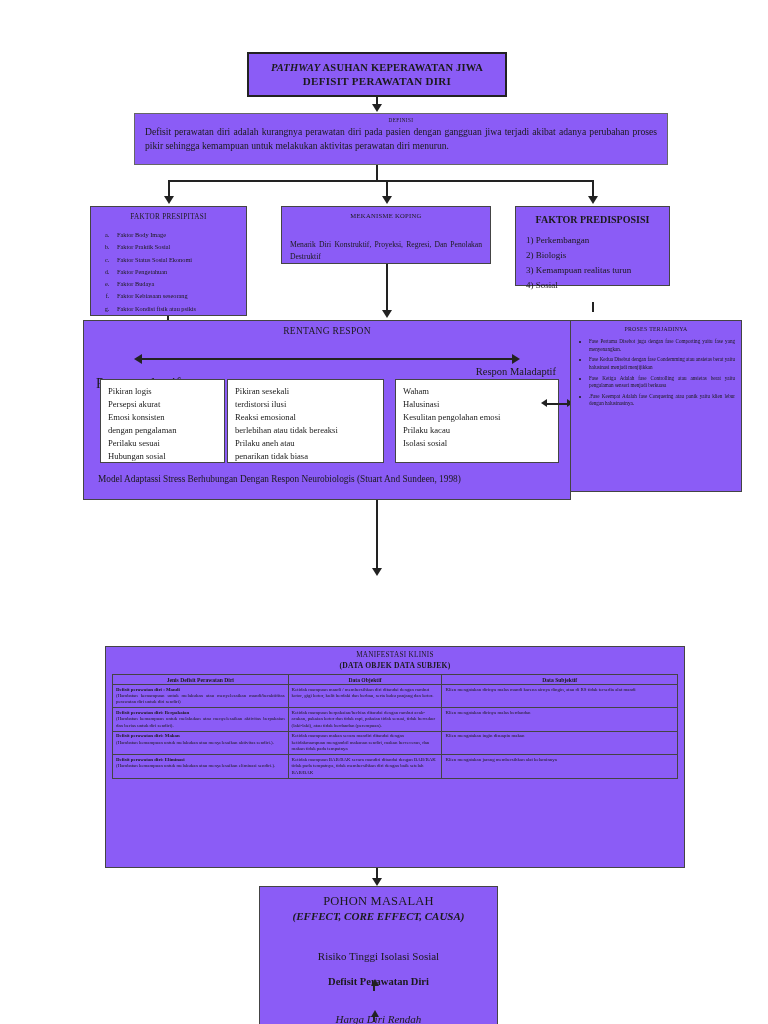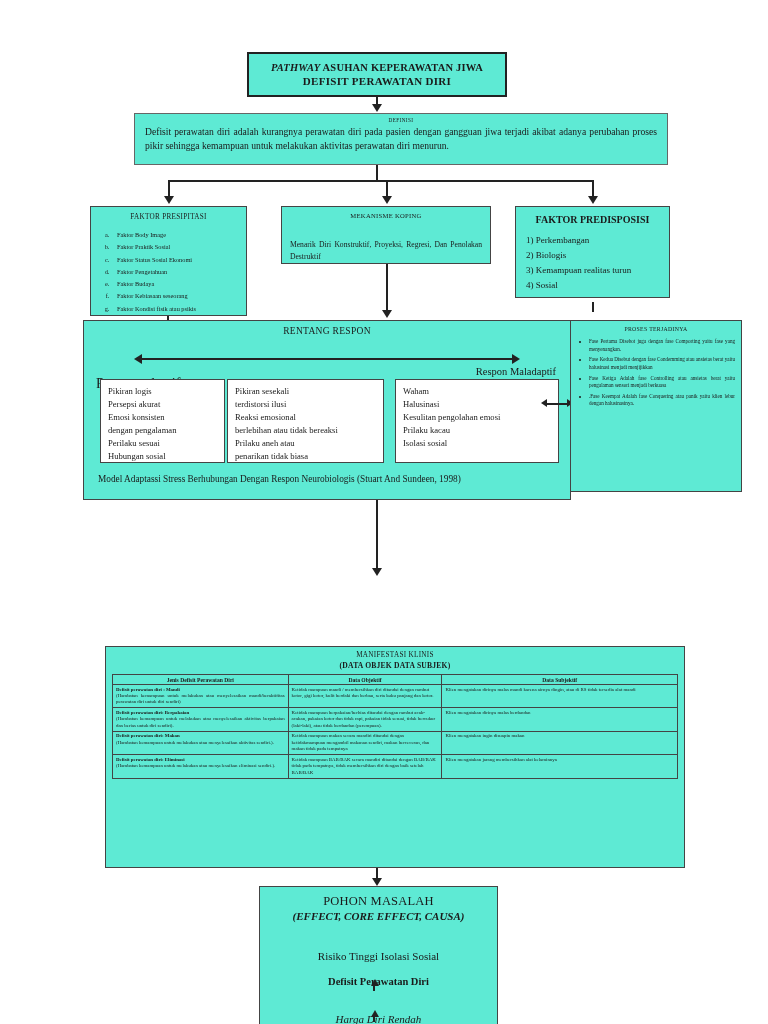--- a/index.html
+++ b/index.html
@@ -1,21 +1,21 @@
 <!DOCTYPE html>
 <html><head>
 <meta charset="utf-8">
 <style>
   html,body{margin:0;padding:0;background:#ffffff;}
   body{
     width:768px;height:1024px;position:relative;overflow:hidden;
     font-family:"Liberation Serif", serif;
     color:#1a1a1a;
   }
-  .box{position:absolute;border:1px solid #444;box-sizing:border-box;background:#5eead4;}
+  .box{position:absolute;border:1px solid #444;box-sizing:border-box;background:#8b5cf6;}
   .i{font-style:italic;}
 
   
   .vline{position:absolute;background:#222;width:2px;}
   .hline{position:absolute;background:#222;height:2px;}
   .arrow-down{position:absolute;width:0;height:0;border-left:5px solid transparent;border-right:5px solid transparent;border-top:8px solid #222;}
   .arrow-left{position:absolute;width:0;height:0;border-top:5px solid transparent;border-bottom:5px solid transparent;border-right:8px solid #222;}
   .arrow-right{position:absolute;width:0;height:0;border-top:5px solid transparent;border-bottom:5px solid transparent;border-left:8px solid #222;}
   .arrow-up-sm{position:absolute;width:0;height:0;border-left:4px solid transparent;border-right:4px solid transparent;border-bottom:7px solid #222;}
   .arrow-left-sm{position:absolute;width:0;height:0;border-top:4px solid transparent;border-bottom:4px solid transparent;border-right:6px solid #222;}
@@ -35,21 +35,21 @@
   
   #presipitasi-box{left:90px;top:206px;width:157px;height:110px;padding:6px 6px;}
   #presipitasi-box .hd{font-size:7.2px;text-align:center;letter-spacing:.3px;}
   #presipitasi-box ol{margin:8px 0 0 0;padding:0 0 0 14px;list-style:lower-alpha;}
   #presipitasi-box li{font-size:6.3px;line-height:1.95;padding-left:6px;}
 
   #koping-box{left:281px;top:206px;width:210px;height:58px;padding:5px 8px;}
   #koping-box .hd{font-size:6.6px;text-align:center;letter-spacing:.3px;}
   #koping-box .bd{font-size:7.6px;line-height:1.55;text-align:justify;margin-top:20px;}
 
-  #predisposisi-box{left:515px;top:206px;width:155px;height:92px;padding:7px 10px;}
+  #predisposisi-box{left:515px;top:206px;width:155px;height:80px;padding:7px 10px;}
   #predisposisi-box .hd{font-size:10px;font-weight:bold;text-align:center;}
   #predisposisi-box ul{margin:8px 0 0 0;padding:0;list-style:none;}
   #predisposisi-box li{font-size:9px;line-height:1.65;}
 
   
   #rentang-box{left:83px;top:320px;width:488px;height:180px;}
   #rentang-title{position:absolute;left:0;top:5px;width:100%;font-size:9.5px;text-align:center;letter-spacing:.3px;}
   #label-adaptif{position:absolute;left:12px;top:45px;font-size:14px;margin-top:10px;}
   #label-maladaptif{position:absolute;right:14px;top:45px;font-size:10.5px;}
 

